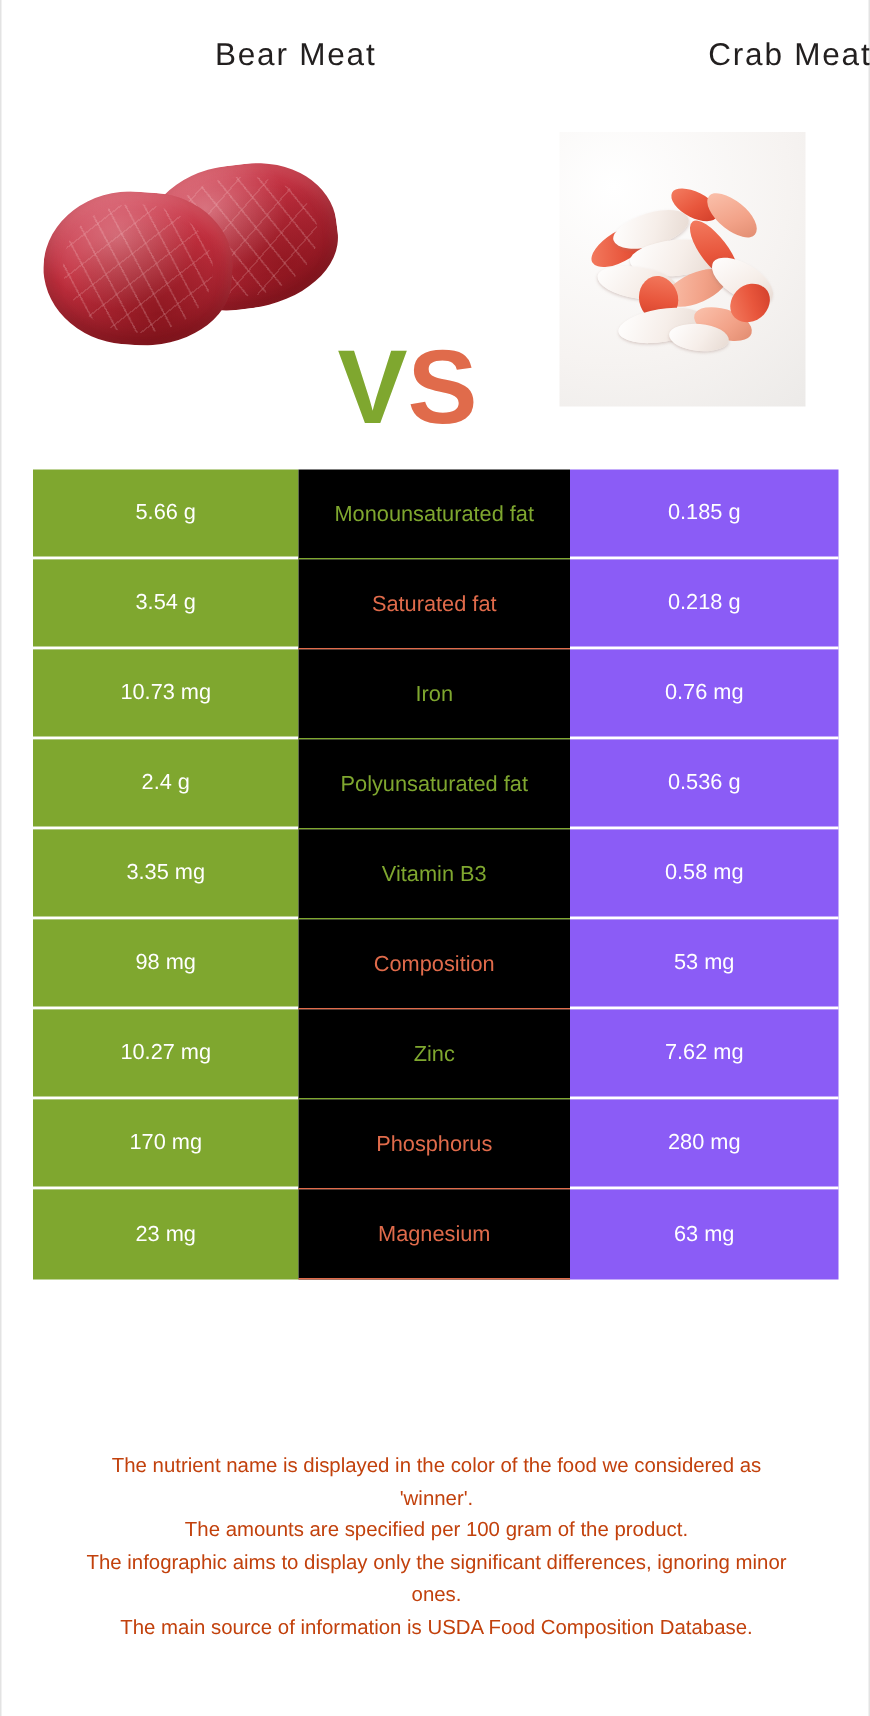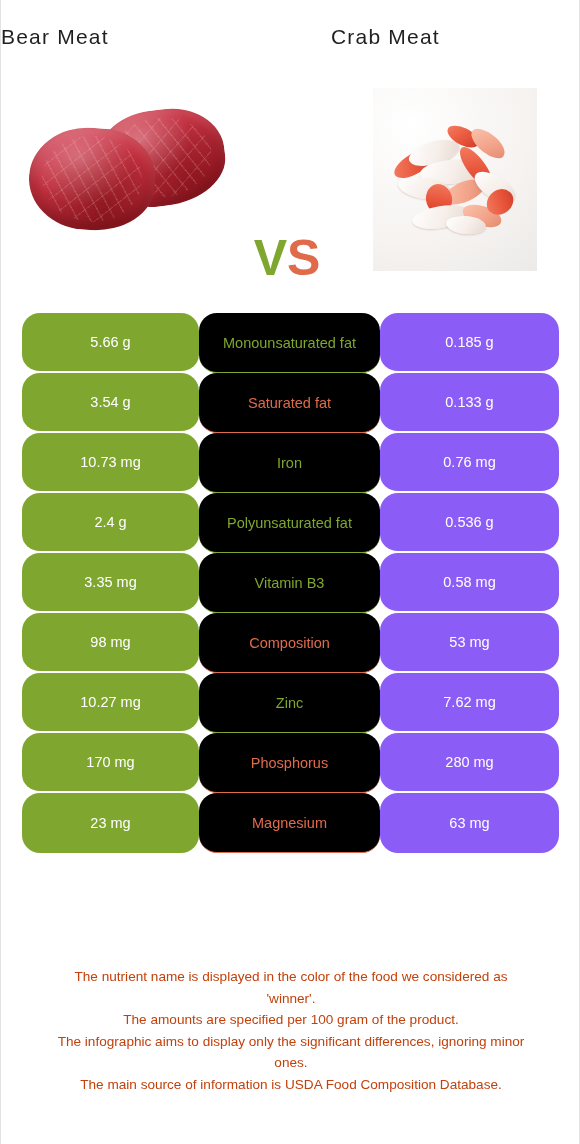--- a/index.html
+++ b/index.html
@@ -29,21 +29,21 @@
   .titles {
     position: absolute;
     top: 22px;
     left: 0;
     width: 580px;
     height: 40px;
     display: flex;
   }
   .title-cell {
     flex: 1;
-    text-align: left;
+    text-align: right;
     font-family: "Liberation Sans", sans-serif;
     font-size: 21px;
     font-weight: 300;
     letter-spacing: 1.2px;
     color: #221f1f;
     line-height: 30px;
     white-space: nowrap;
   }
   .title-left  { padding-right: 42px; }
   .title-right { padding-left: 38px; }
@@ -97,25 +97,24 @@
       repeating-linear-gradient(58deg, rgba(255,225,225,.55) 0 1px, rgba(255,225,225,0) 1px 11px),
       repeating-linear-gradient(-42deg, rgba(255,215,215,.38) 0 1px, rgba(255,215,215,0) 1px 15px);
   }
 
   
   .vs {
     position: absolute;
     left: 224px;
     top: 134px;
     width: 124px;
-    font-size: 50px;
+    font-size: 70px;
     font-weight: 600;
     letter-spacing: 0px;
     line-height: 92px;
-    text-align: center;
     white-space: nowrap;
   }
   .vs .v { color: #7fa72f; }
   .vs .s { color: #e06b4b; }
 
   
   .crab-photo {
     position: absolute;
     left: 372px;
     top: 10px;
@@ -151,21 +150,20 @@
     height: 60px;
   }
   .cell {
     display: flex;
     align-items: center;
     justify-content: center;
     font-size: 14.5px;
     line-height: 18px;
     box-sizing: border-box;
     white-space: nowrap;
-    border-radius: 18px;
   }
   .cell-left {
     width: 177px;
     background: #7fa72f;
     color: #ffffff;
     border-bottom: 2px solid #ffffff;
   }
   .cell-right {
     width: 179px;
     background: #8b5cf6;
@@ -244,21 +242,21 @@
 
   <div class="table" id="comparison-table">
       <div class="row win-green">
         <div class="cell cell-left">5.66 g</div>
         <div class="cell cell-mid">Monounsaturated fat</div>
         <div class="cell cell-right">0.185 g</div>
       </div>
       <div class="row win-red">
         <div class="cell cell-left">3.54 g</div>
         <div class="cell cell-mid">Saturated fat</div>
-        <div class="cell cell-right">0.133 g</div>
+        <div class="cell cell-right">0.218 g</div>
       </div>
       <div class="row win-green">
         <div class="cell cell-left">10.73 mg</div>
         <div class="cell cell-mid">Iron</div>
         <div class="cell cell-right">0.76 mg</div>
       </div>
       <div class="row win-green">
         <div class="cell cell-left">2.4 g</div>
         <div class="cell cell-mid">Polyunsaturated fat</div>
         <div class="cell cell-right">0.536 g</div>

